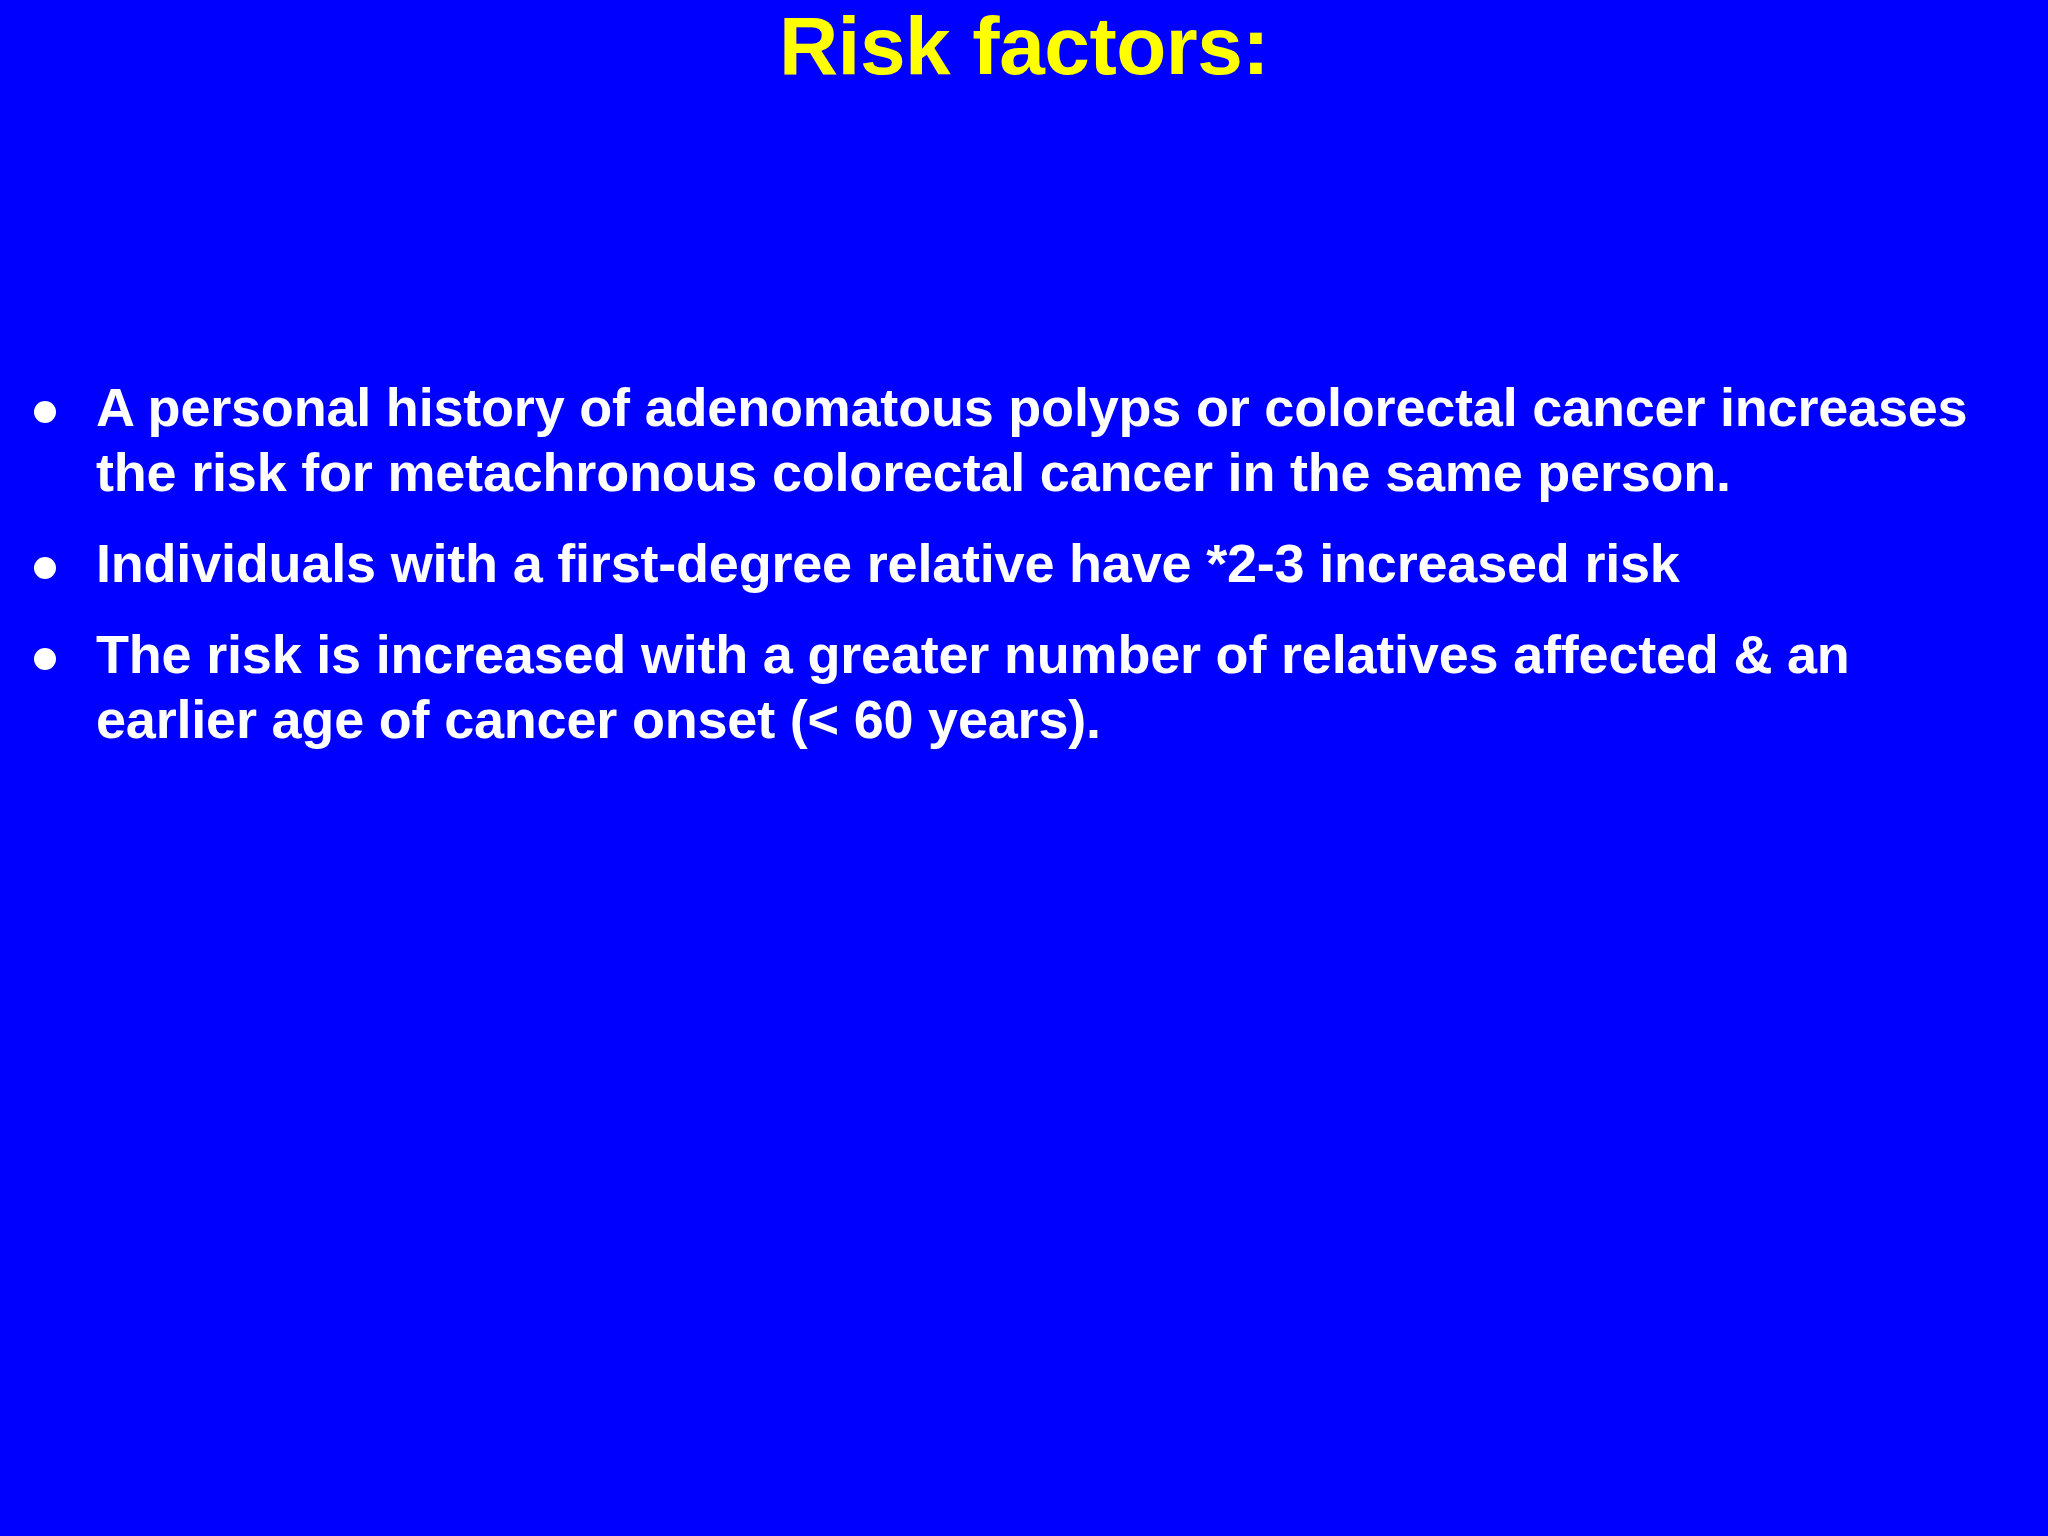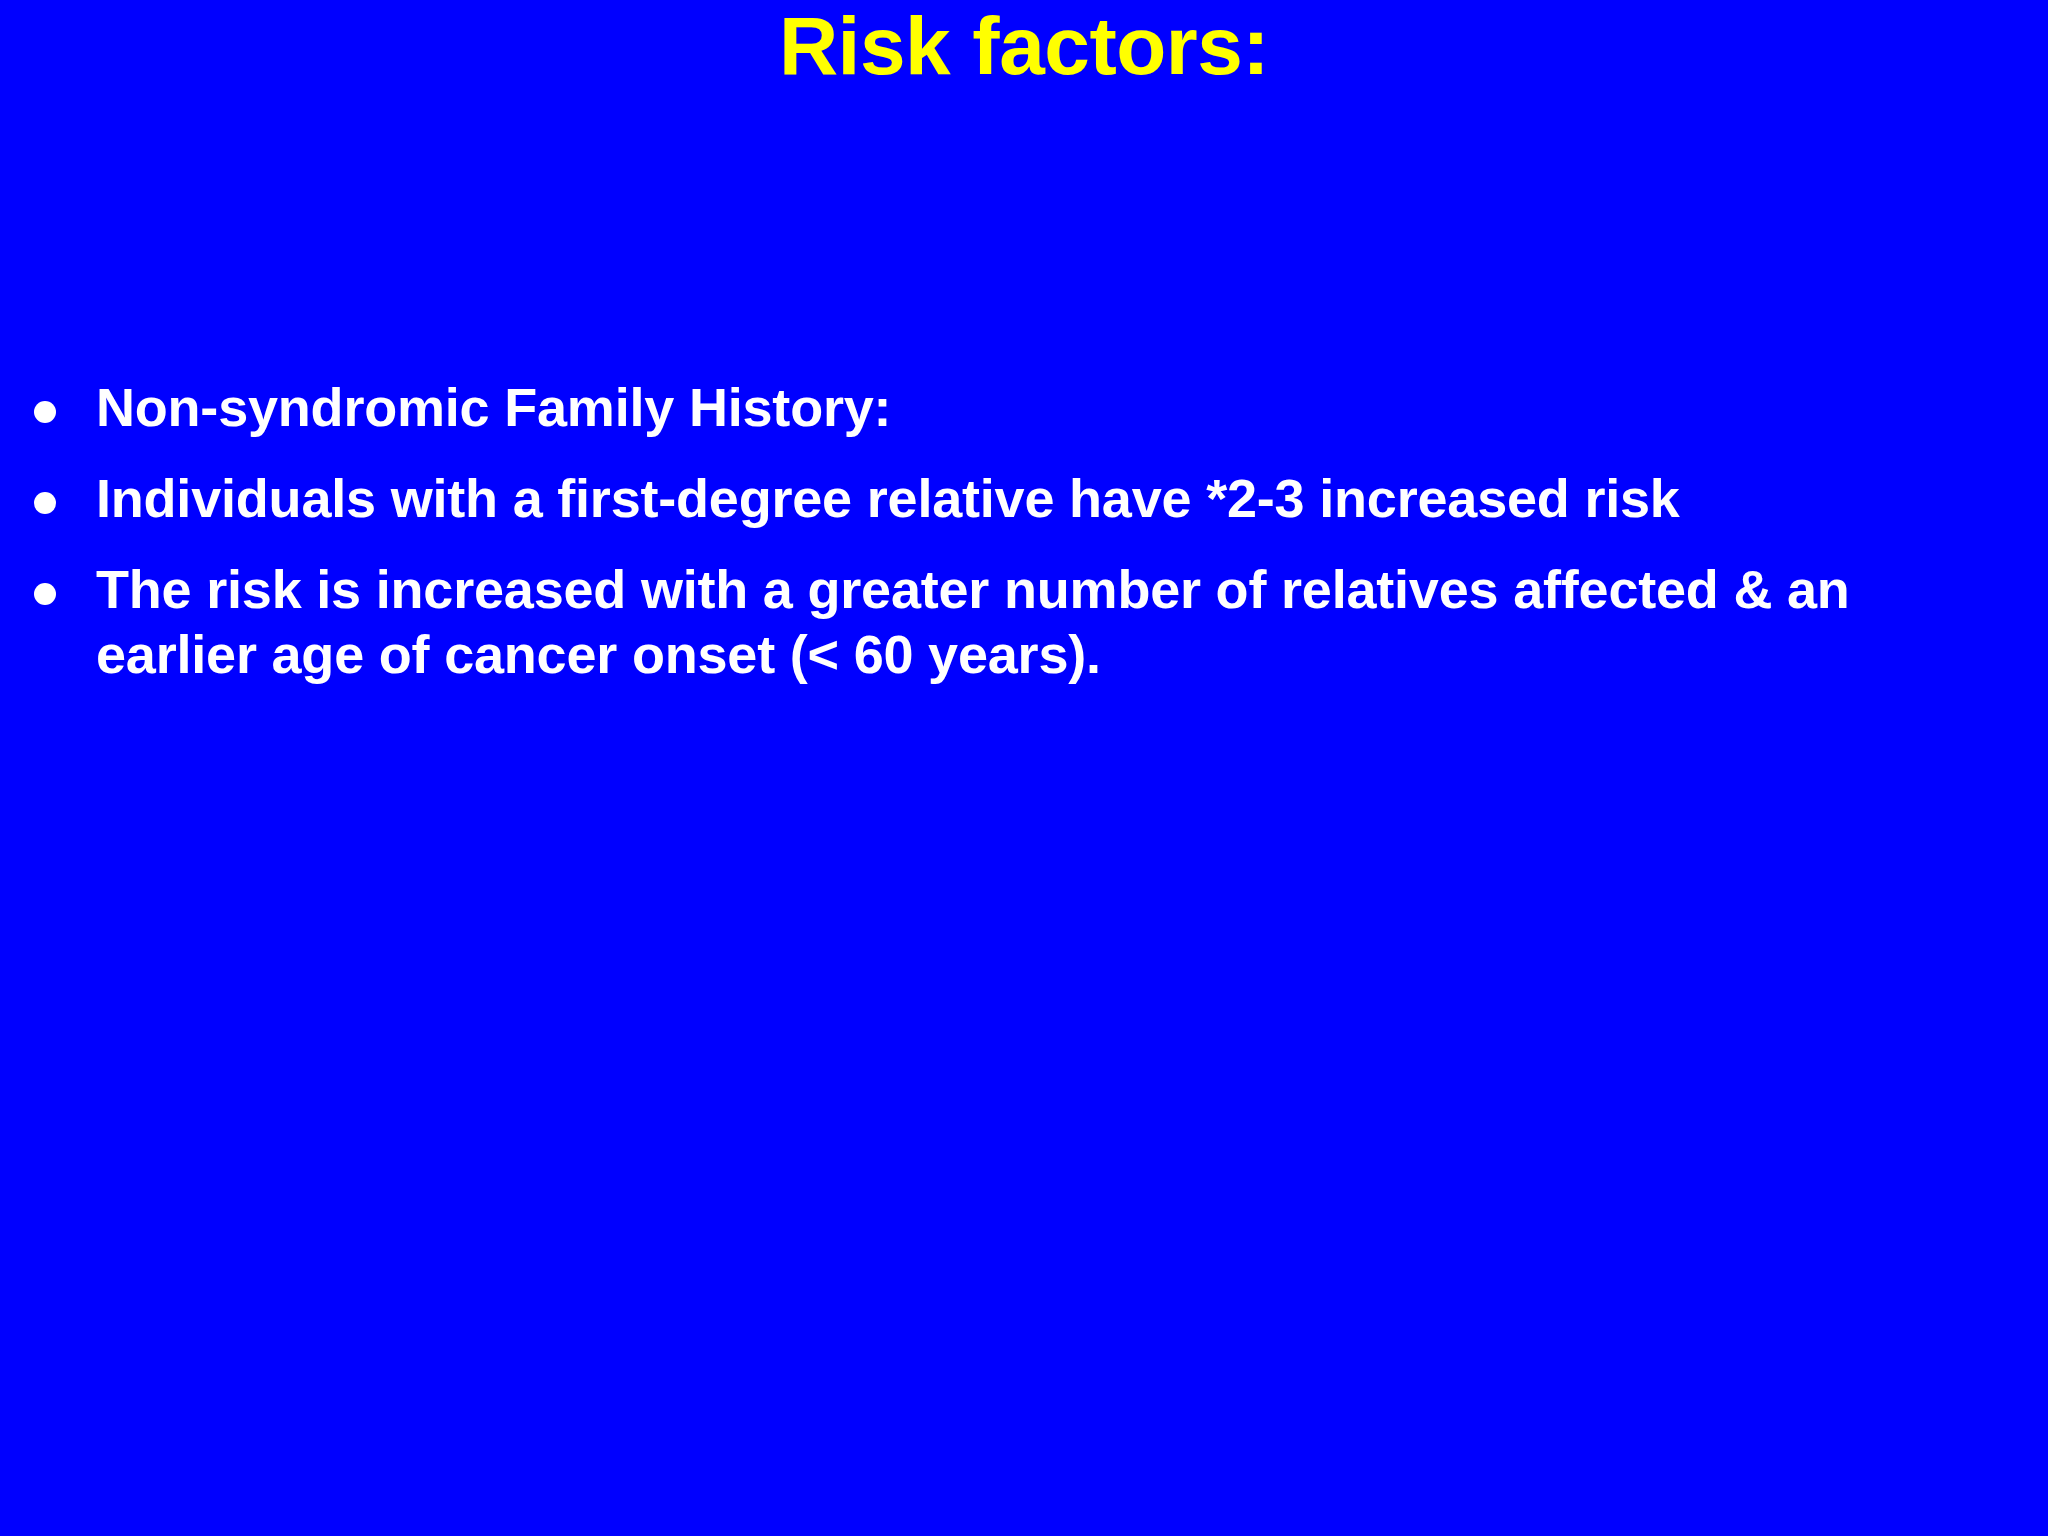--- a/index.html
+++ b/index.html
@@ -79,25 +79,25 @@
 </style>
 </head>
 <body>
 
 <div class="slide">
 
   <div class="slide-title">Risk factors:</div>
 
   <div class="body-block">
 
-
     <div class="bullet-row">
       <span class="bullet-marker"></span>
-      <span class="bullet-text">Non-syndromic Family History:</span>
+      <span class="bullet-text">A personal history of adenomatous polyps or colorectal cancer increases the risk for metachronous colorectal cancer in the same person.</span>
     </div>
+
 
     <div class="bullet-row">
       <span class="bullet-marker"></span>
       <span class="bullet-text">Individuals with a first-degree relative have *2-3 increased risk</span>
     </div>
 
     <div class="bullet-row">
       <span class="bullet-marker"></span>
       <span class="bullet-text">The risk is increased with a greater number of relatives affected &amp; an earlier age of cancer onset (&lt; 60 years).</span>
     </div>

